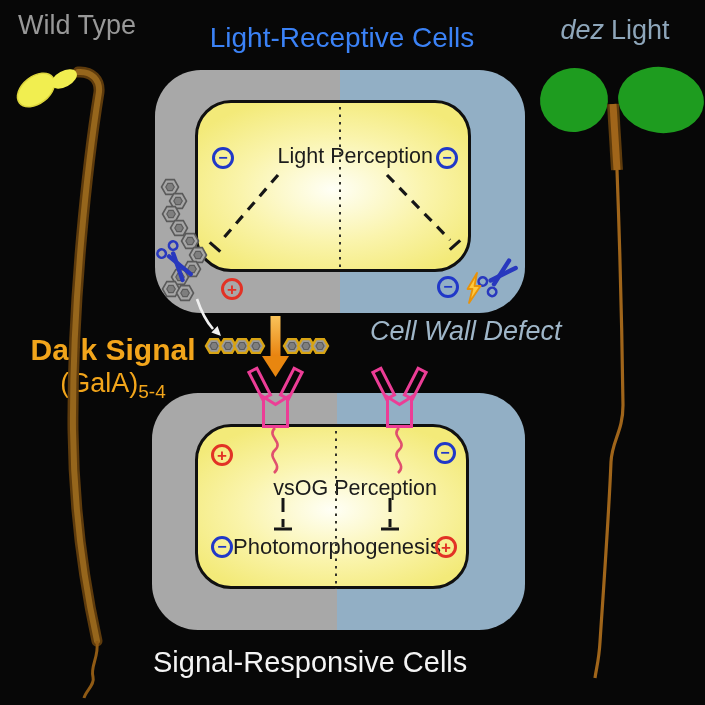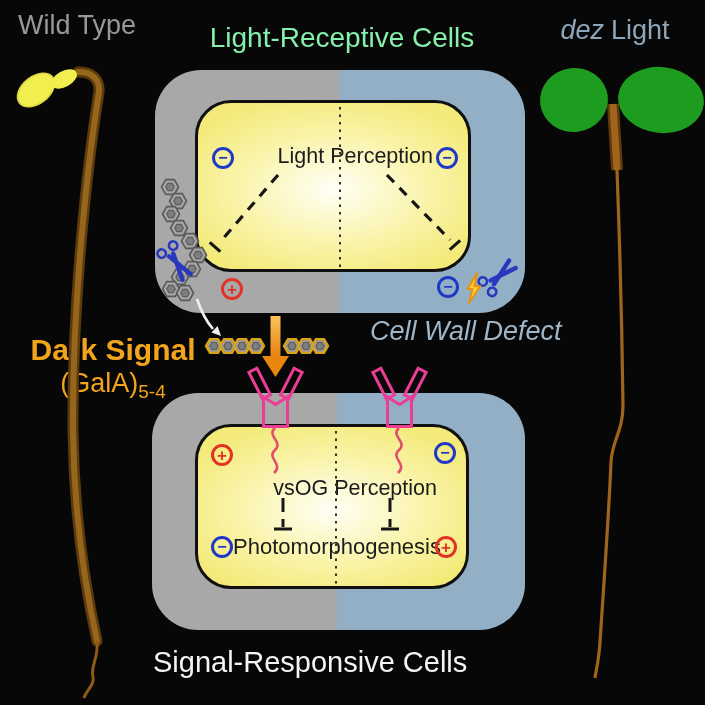--- a/index.html
+++ b/index.html
@@ -1,20 +1,20 @@
 <!DOCTYPE html>
 <html><head>
 <meta charset="utf-8">
 <style>
   html,body{margin:0;padding:0;background:#070707;}
   #stage{position:relative;width:705px;height:705px;background:#070707;overflow:hidden;
          font-family:"Liberation Sans",sans-serif;}
   .label{position:absolute;white-space:nowrap;}
   #wild-type{left:18px;top:10px;font-size:27px;color:#989898;}
-  #top-title{left:155px;top:22px;width:374px;text-align:center;font-size:28px;color:#86efac;}
+  #top-title{left:155px;top:22px;width:374px;text-align:center;font-size:28px;color:#3b82f6;}
   #dez{left:537px;top:15px;width:156px;text-align:center;font-size:27px;color:#8EA6BA;}
   #dez i{margin-right:7px;}
   #cell-wall-defect{left:370px;top:316px;width:224px;text-align:left;font-style:italic;
         font-size:27px;color:#9FB6C8;}
   #dark-signal-block{position:absolute;left:24px;top:333px;width:178px;text-align:center;
         color:#F2A51B;line-height:1.15;}
   #dark-signal-title{font-size:30px;font-weight:bold;}
   #dark-signal-formula{font-size:27px;}
   #dark-signal-formula sub{font-size:19px;}
   #bottom-title{left:153px;top:646px;width:374px;text-align:left;font-size:29px;color:#F4F4F4;}

